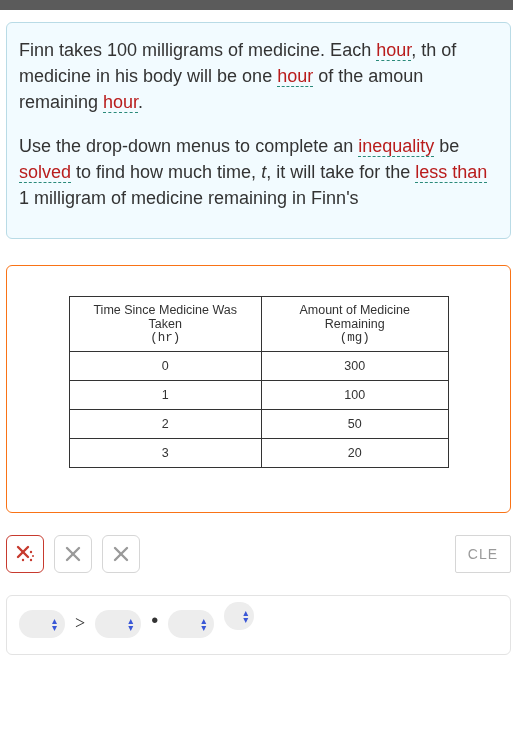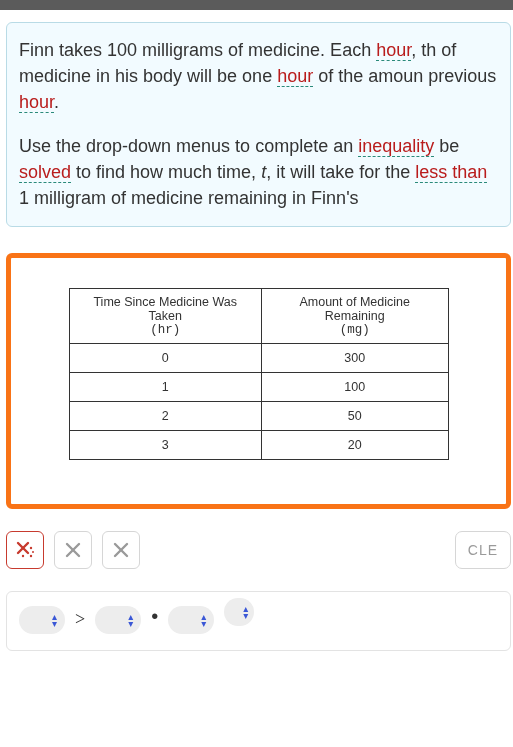--- a/index.html
+++ b/index.html
@@ -9,27 +9,27 @@
   
   .problem-card {
     margin: 12px 0 0 6px;
     background: #f2fbff;
     border: 1px solid #b9dbe6;
     border-radius: 6px;
     padding: 14px 10px 14px 12px;
     width: 505px; 
   }
   .problem-card p { font-size: 18px; color: #333; line-height: 1.45; margin-bottom: 18px; }
-  .problem-card p:last-child { margin-bottom: 0; }
+  .problem-card p:last-child { margin-bottom: 12px; }
   .link { color: #b91c1c; border-bottom: 1px dashed #2a8a7a; cursor: help; }
   
   .table-card {
     margin: 26px 0 0 6px;
     background: #fff;
-    border: 5px solid #f97316;
+    border: 1px solid #f97316;
     border-radius: 6px;
     padding: 30px 16px 44px 16px;
     width: 505px;
   }
   .table-wrap { margin: 0 auto; width: 380px; }
   table { border-collapse: collapse; width: 100%; }
   th, td { border: 1px solid #333; font-size: 12.5px; text-align: center; color: #333; }
   th { padding: 6px 8px 2px 8px; font-weight: 400; }
   th .hunit { display: block; padding-bottom: 4px; font-family: Liberation Mono, monospace; }
   td { padding: 7px 4px; }
@@ -51,21 +51,21 @@
     font-size: 18px;
     cursor: pointer;
   }
   .sqbtn.active { color: #c73a2e; border-color: #c73a2e; }
   .sqbtn svg { display: block; }
   .spacer { flex: 1; }
   .clearbtn {
     height: 38px;
     padding: 0 12px;
     border: 1px solid #d6d6d6;
-    border-radius: 7px;
+    border-radius: 2px;
     background: #fff;
     color: #9a9a9a;
     font-size: 14px;
     letter-spacing: 1px;
     display: flex; align-items: center; justify-content: center;
     cursor: pointer;
   }
   
   .answer-row {
     margin: 22px 0 0 6px;
@@ -97,21 +97,21 @@
 <body>
 
 <div class="topbar"></div>
 
 <div class="page">
 
   <div class="problem-card">
     <p>
       <span>Finn takes 100 milligrams of medicine. Each </span><span class="link">hour</span><span>, th</span>
       <span>of medicine in his body will be one </span><span class="link">hour</span><span> of the amoun</span>
-      <span>previous </span><span class="link">hour</span><span>.</span>
+      <span>remaining </span><span class="link">hour</span><span>.</span>
     </p>
     <p>
       <span>Use the drop-down menus to complete an </span><span class="link">inequality</span>
       <span>be </span><span class="link">solved</span><span> to find how much time, </span><i>t</i><span>, it will take for the</span>
       <span class="link">less than</span><span> 1 milligram of medicine remaining in Finn's</span>
     </p>
   </div>
 
   <div class="table-card">
     <div class="table-wrap">

